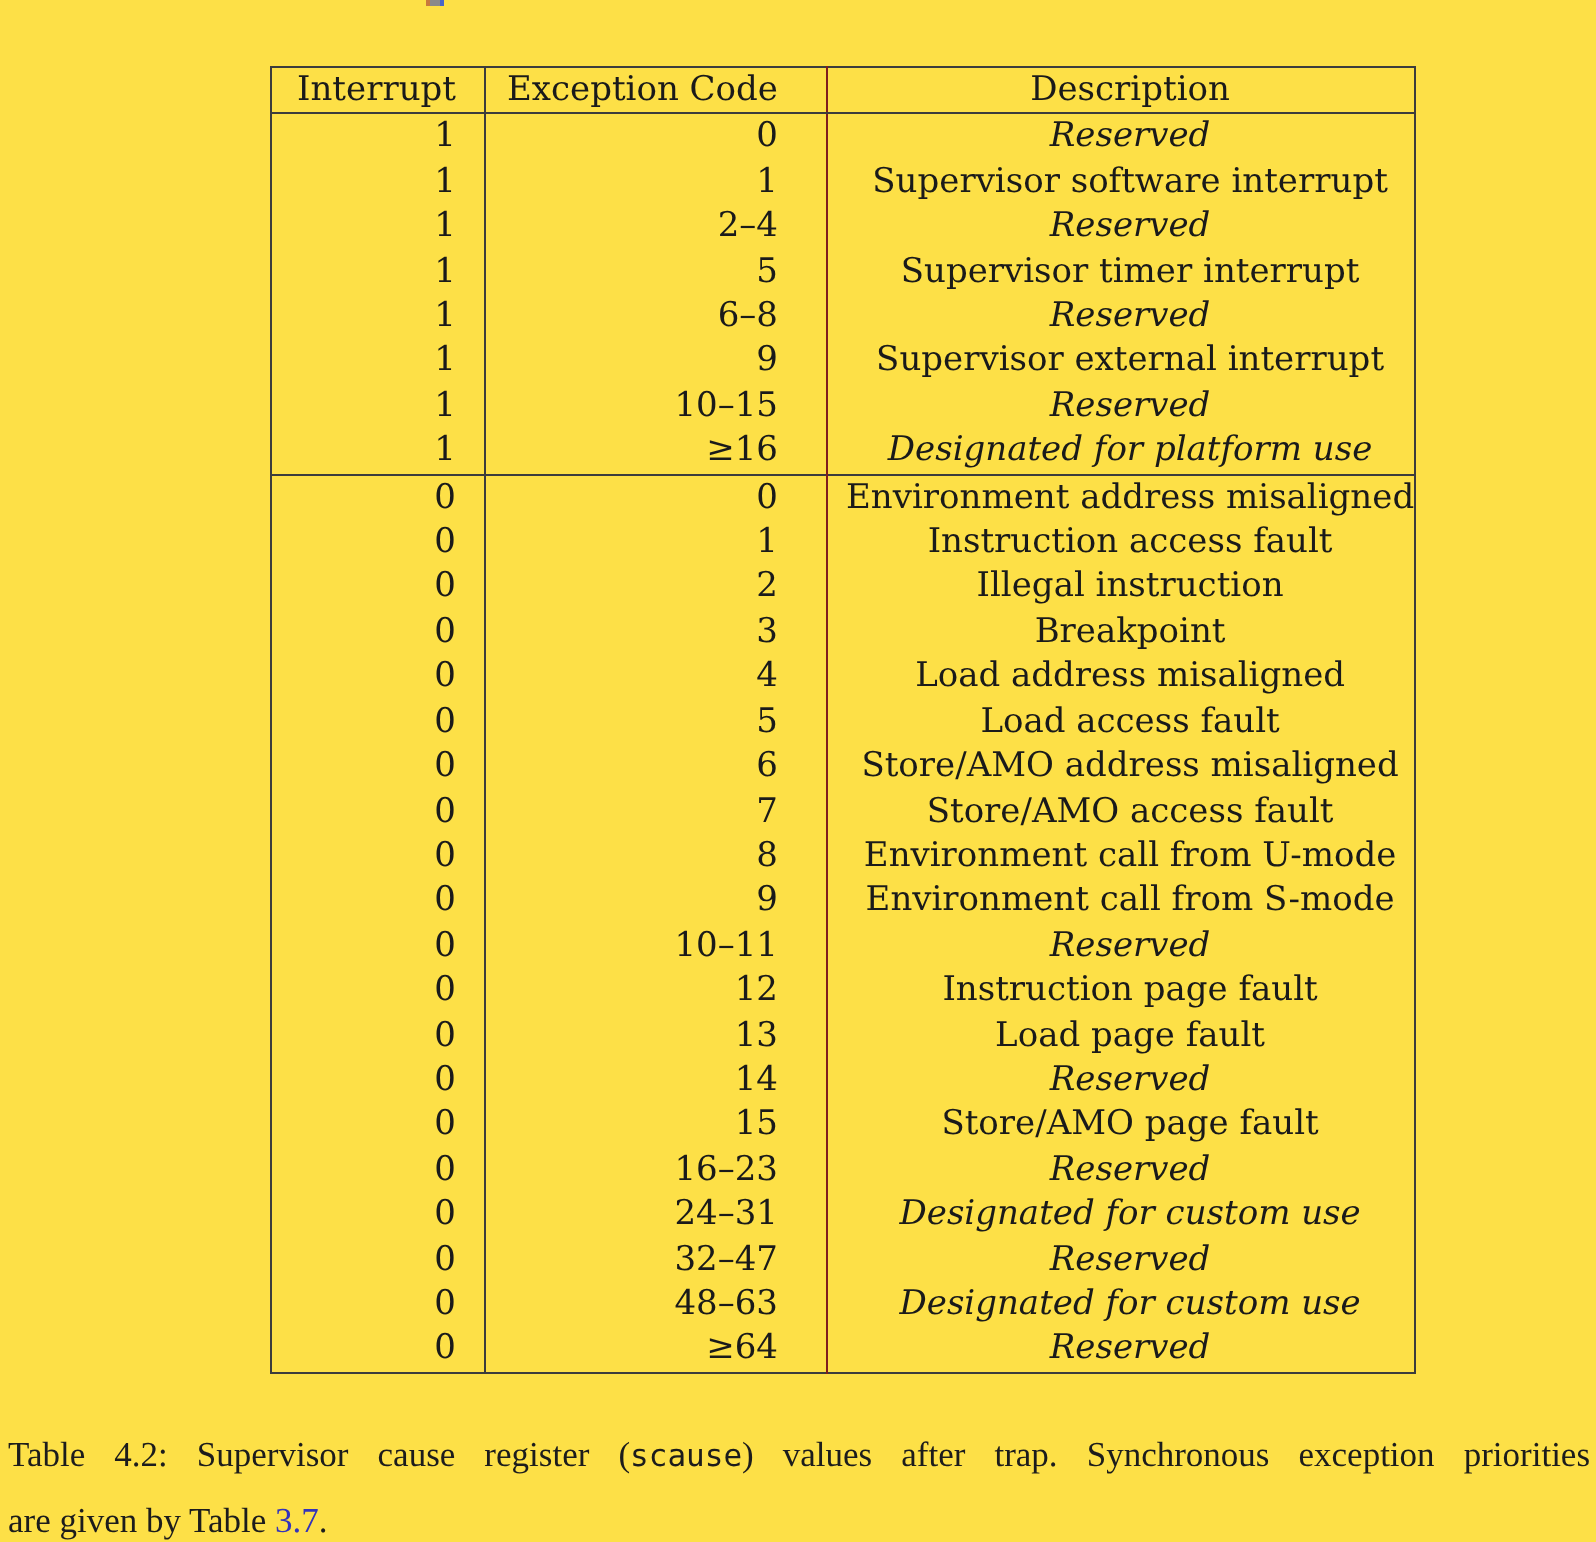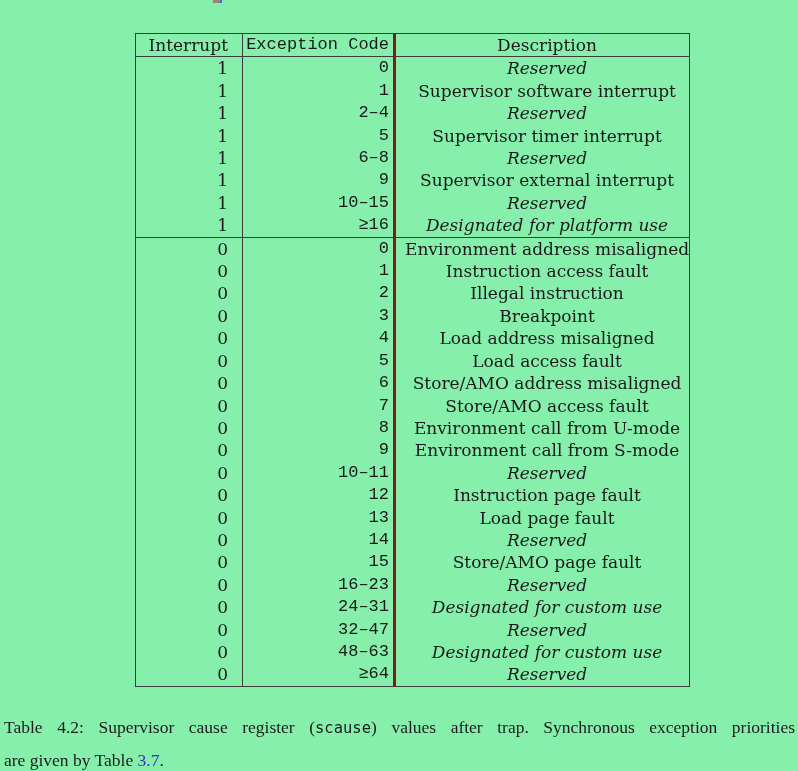--- a/index.html
+++ b/index.html
@@ -7,21 +7,21 @@
     padding: 0;
     width: 798px;
     height: 771px;
     background: #ffffff;
     overflow: hidden;
   }
   .page {
     position: relative;
     width: 798px;
     height: 771px;
-    background: #86efac;
+    background: #fde047;
     font-family: "DejaVu Serif", serif;
     color: #1a1a1a;
   }
   
   .clipped-fragment {
     position: absolute;
     left: 213px;
     top: 0;
     width: 9px;
     height: 3px;
@@ -41,22 +41,22 @@
     height: 22.4px;
     padding: 0;
     line-height: 22.4px;
     white-space: nowrap;
     overflow: hidden;
   }
   .scause-table thead th {
     border-bottom: 1px solid #3c3c3c;
   }
   .scause-table .col-int  { width: 92px;  text-align: right; padding-right: 14px; }
-  .scause-table .col-code { width: 146px; text-align: right; padding-right: 4px;
-                            border-left: 1px solid #3c3c3c; border-right: 3px solid #7f1d1d; font-family: Liberation Mono, monospace; }
+  .scause-table .col-code { width: 146px; text-align: right; padding-right: 24px;
+                            border-left: 1px solid #3c3c3c; border-right: 1px solid #7f1d1d; }
   .scause-table .col-desc { width: 272px; text-align: center;  padding-left: 9px; }
   .scause-table tr.section-start td { border-top: 1px solid #3c3c3c; }
   .scause-table td.italic { font-style: italic; }
 
   .caption {
     position: absolute;
     left: 4px;
     top: 711px;
     width: 791px;
     font-family: "Liberation Serif", serif;

